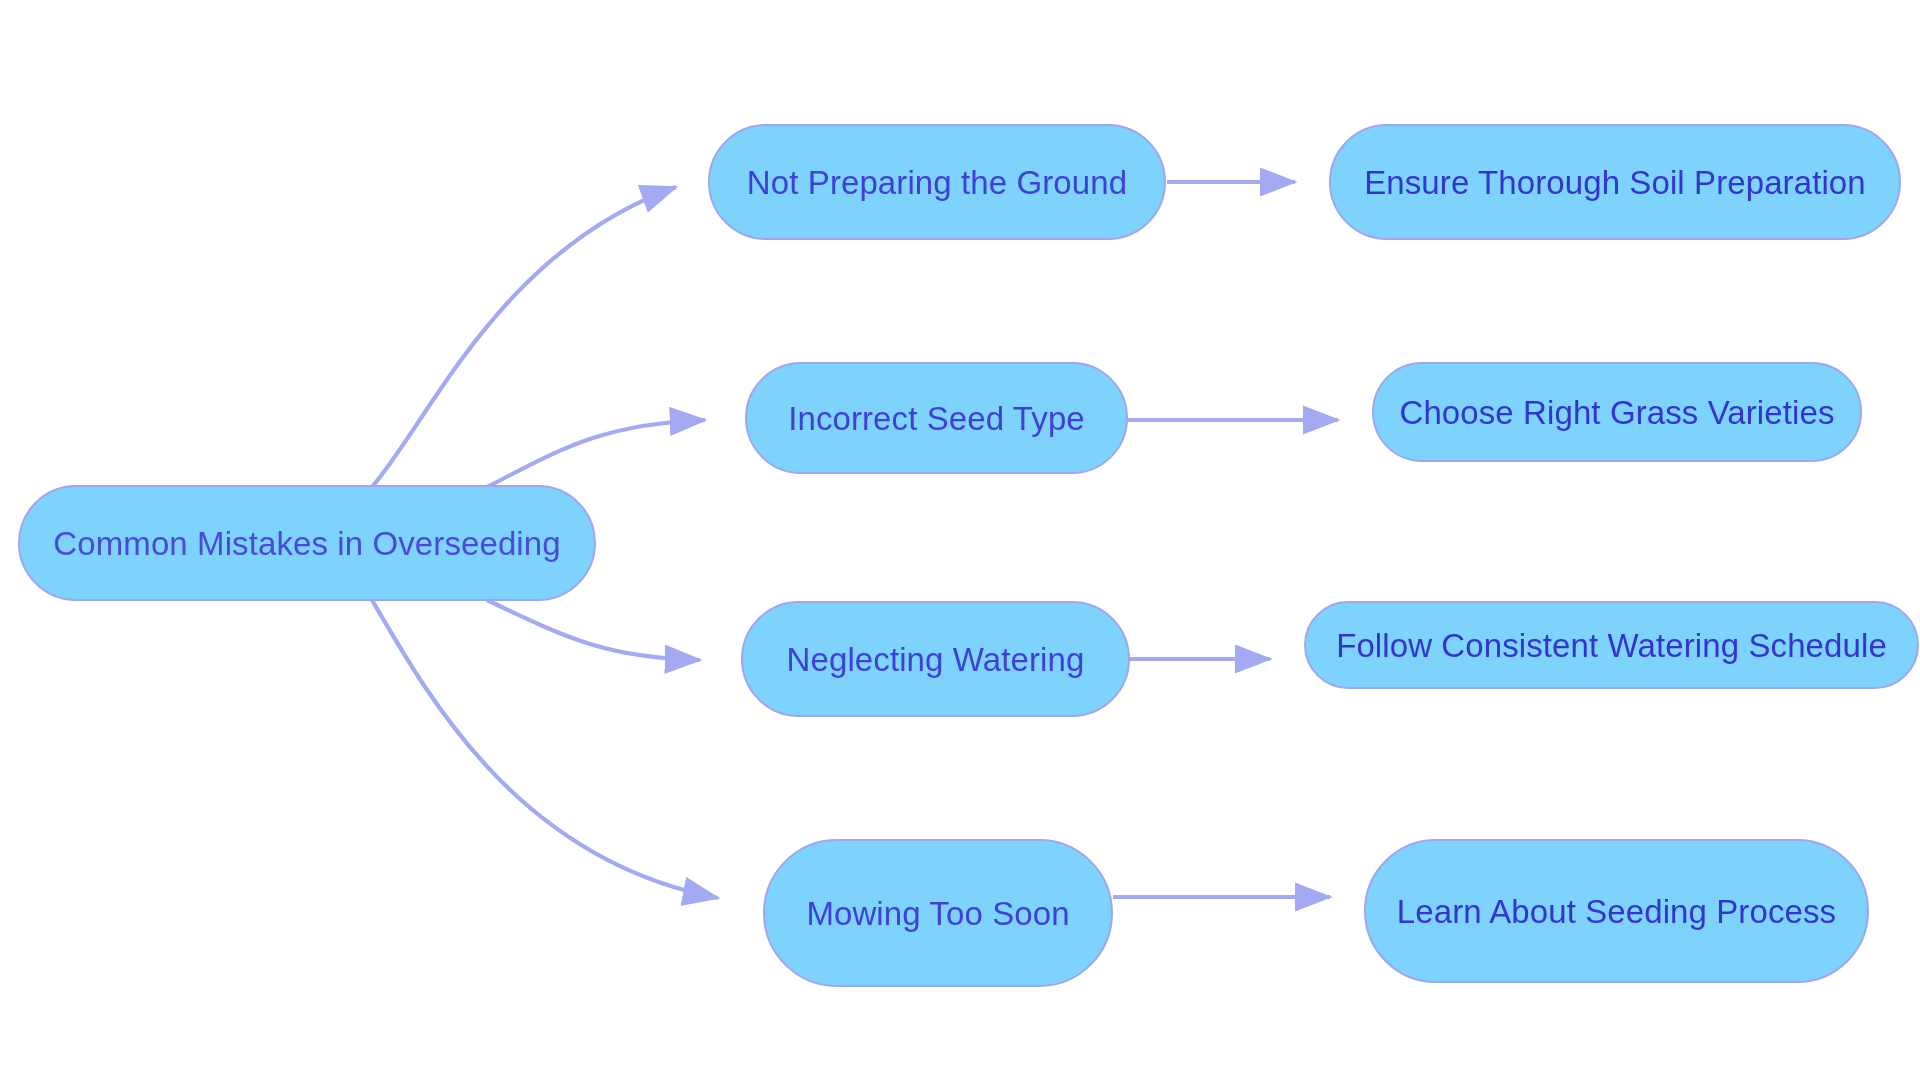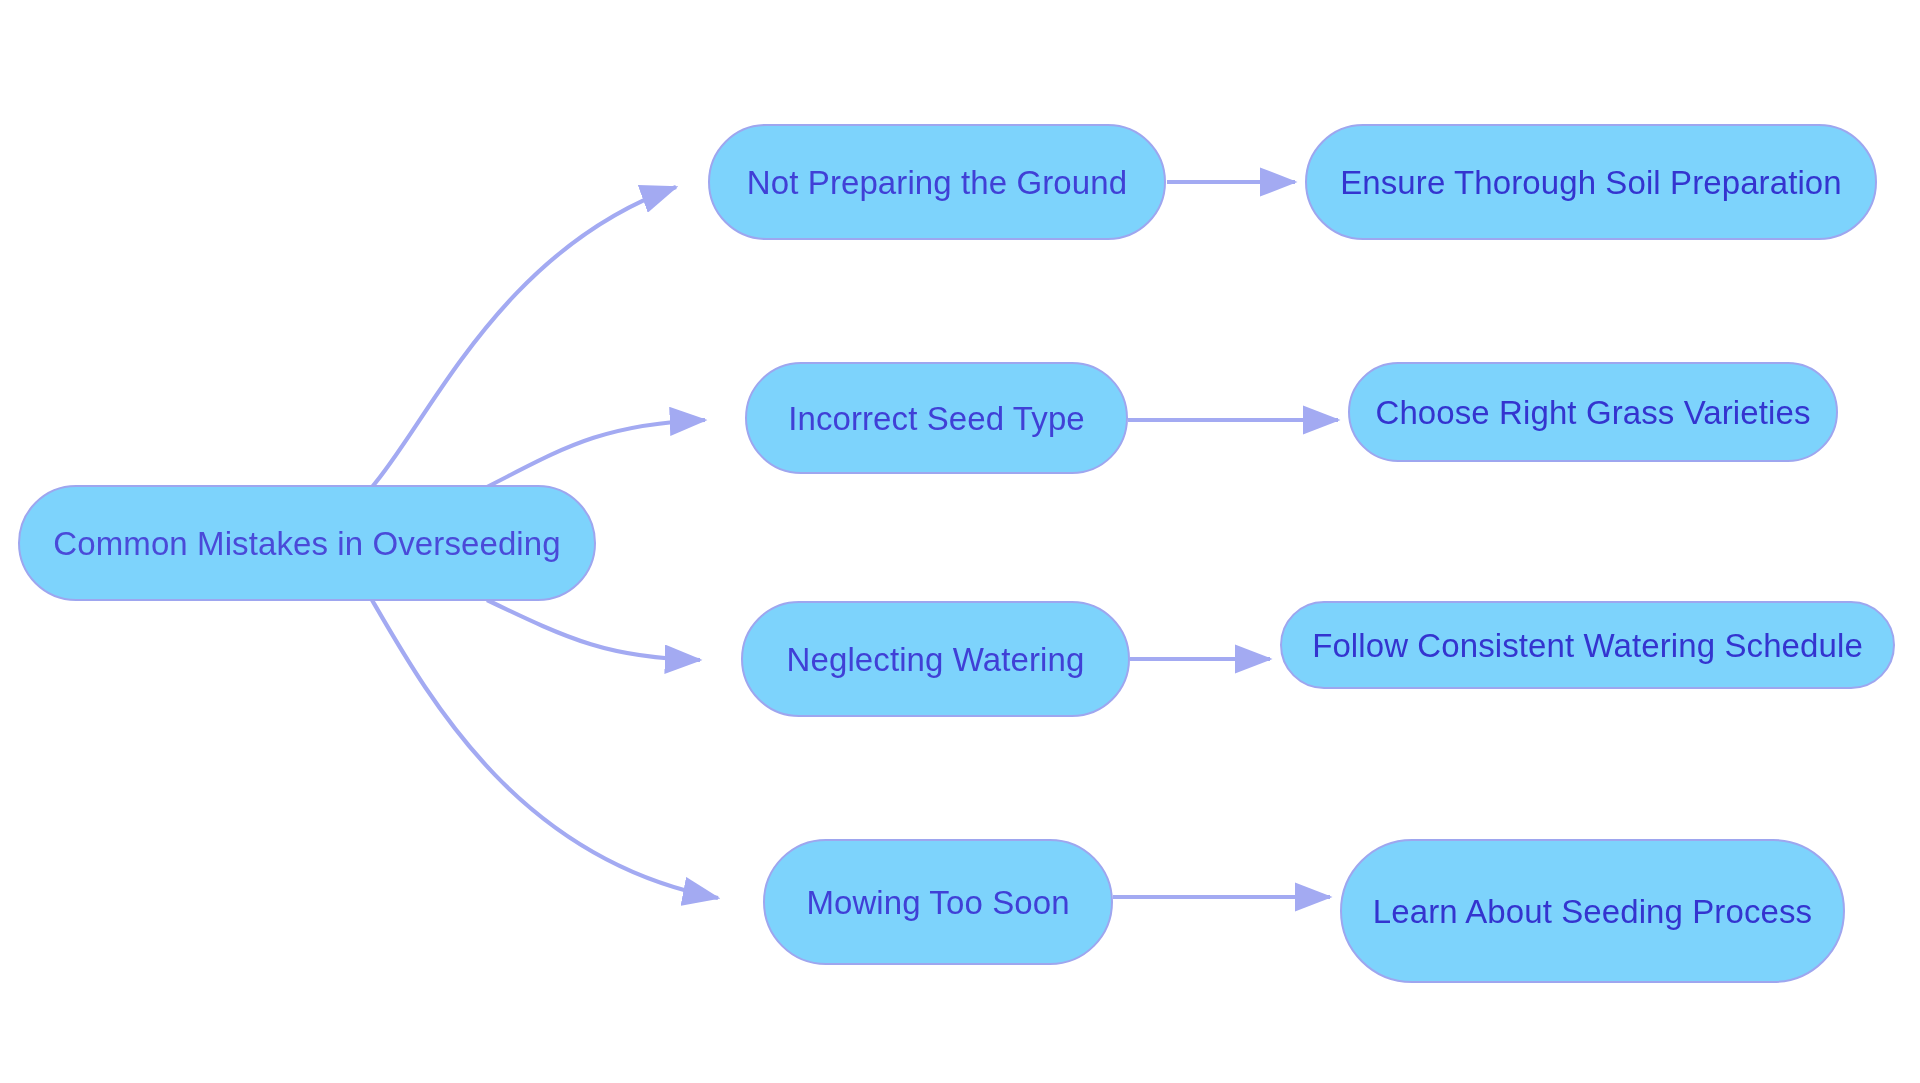--- a/index.html
+++ b/index.html
@@ -49,20 +49,21 @@
     color: #4a4ad8;
     font-size: 33px;
   }
   .node-mistake {
     color: #4040d6;
     font-size: 33px;
   }
   .node-solution {
     color: #3434cf;
     font-size: 33px;
+    margin-left: 24px;
   }
 </style>
 </head>
 <body>
 
 <div id="diagram-root">
 
   <svg id="edge-layer" viewBox="0 0 1920 1083" width="1920" height="1083" xmlns="http://www.w3.org/2000/svg">
     <defs>
       <marker id="arrowhead" markerWidth="9" markerHeight="7" refX="8.4" refY="3.5" orient="auto" markerUnits="strokeWidth">
@@ -96,21 +97,21 @@
   </div>
 
   <div class="node node-mistake" style="left:745px; top:362px; width:383px; height:112px;">
     <span class="node-label">Incorrect Seed Type</span>
   </div>
 
   <div class="node node-mistake" style="left:741px; top:601px; width:389px; height:116px;">
     <span class="node-label">Neglecting Watering</span>
   </div>
 
-  <div class="node node-mistake" style="left:763px; top:839px; width:350px; height:126px;">
+  <div class="node node-mistake" style="left:763px; top:839px; width:350px; height:148px;">
     <span class="node-label">Mowing Too Soon</span>
   </div>
 
   <div class="node node-solution" style="left:1305px; top:124px; width:572px; height:116px;">
     <span class="node-label">Ensure Thorough Soil Preparation</span>
   </div>
 
   <div class="node node-solution" style="left:1348px; top:362px; width:490px; height:100px;">
     <span class="node-label">Choose Right Grass Varieties</span>
   </div>

